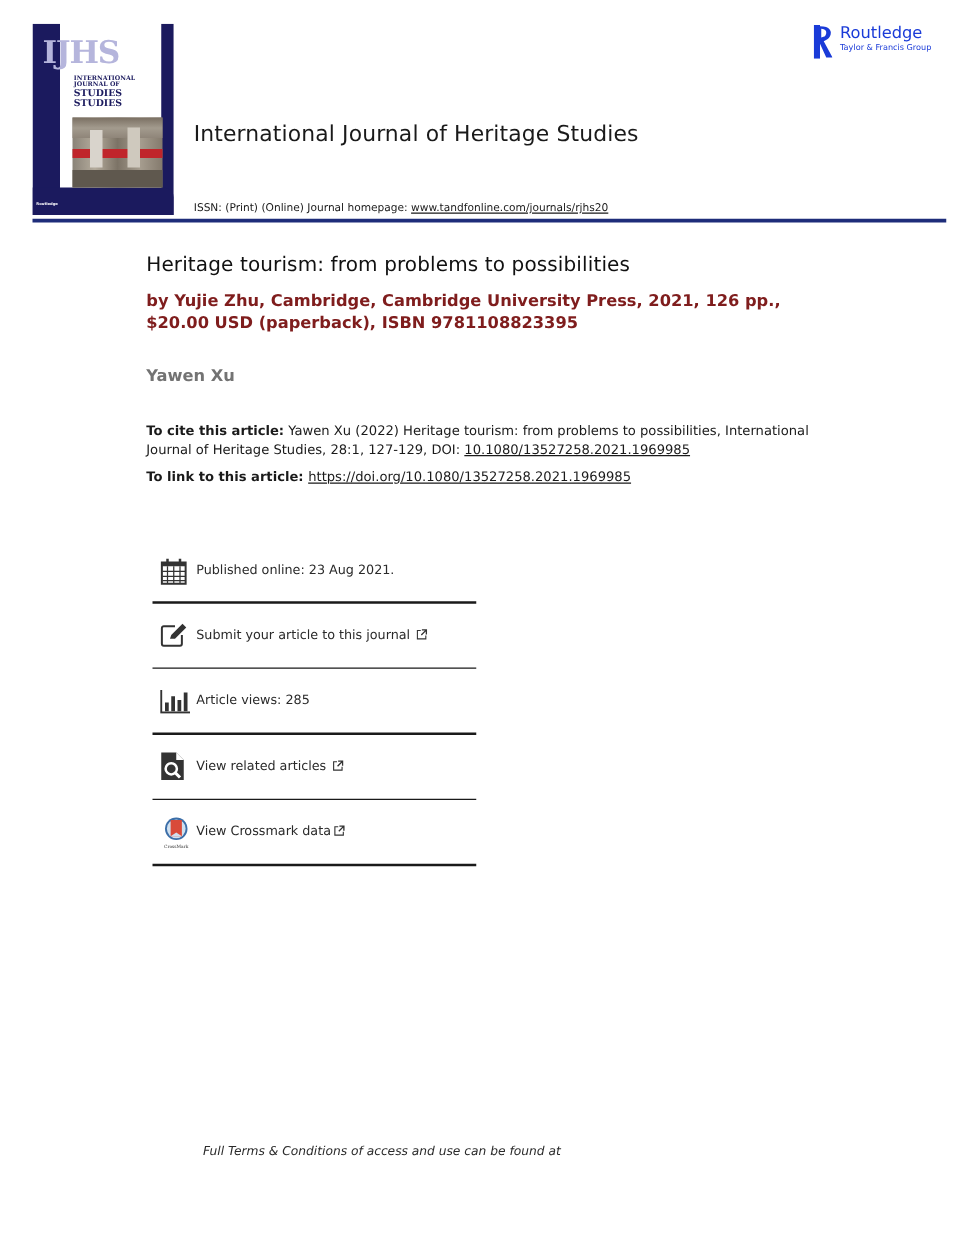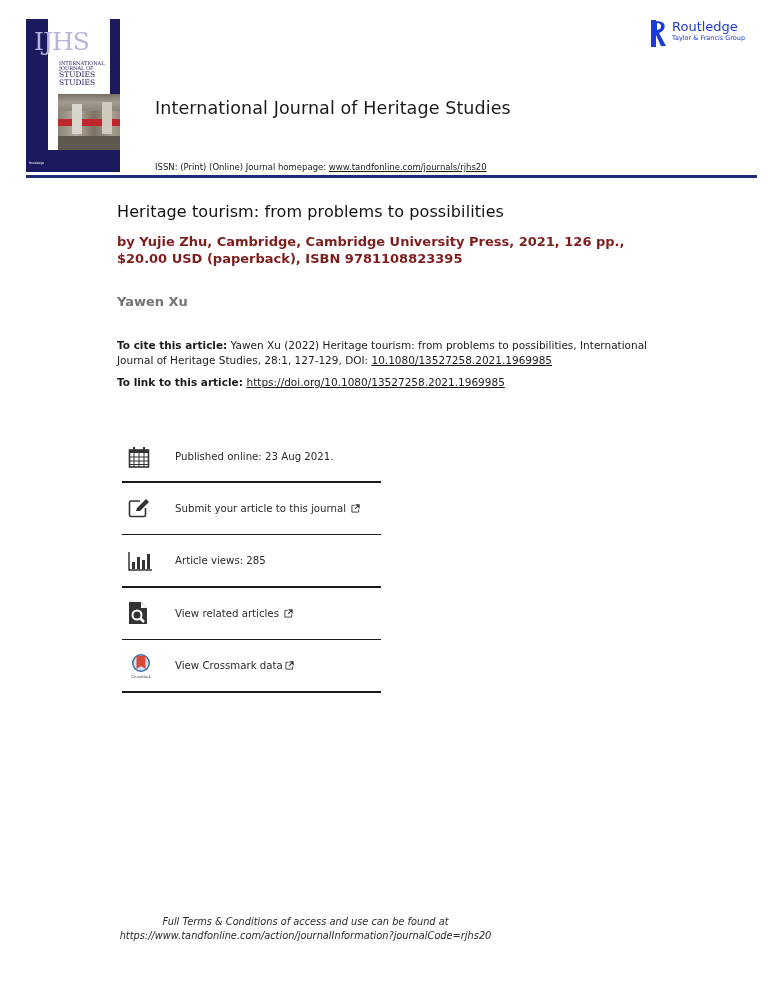--- a/index.html
+++ b/index.html
@@ -1,20 +1,20 @@
 <!DOCTYPE html>
 <html><head>
   <meta charset="utf-8">
   <style>
     * { box-sizing: border-box; margin: 0; padding: 0; }
     html, body { width: 768px; height: 994px; background: #ffffff; overflow: hidden; }
     body { position: relative; font-family: "DejaVu Sans", "Liberation Sans", sans-serif; color: #1a1a1a; }
 
     
-    .cover { position: absolute; left: 26px; top: 19px; width: 94px; height: 153px; background: #ffffff; overflow: hidden; }
+    .cover { position: absolute; left: 26px; top: 19px; width: 113px; height: 153px; background: #ffffff; overflow: hidden; font-weight: bold; }
     .cover-spine { position: absolute; left: 0; top: 0; width: 22px; height: 153px; background: #1b1a5e; }
     .cover-right { position: absolute; right: 0; top: 0; width: 10px; height: 153px; background: #1b1a5e; border-bottom-left-radius: 10px; }
     .cover-bottom { position: absolute; left: 0; bottom: 0; width: 113px; height: 22px; background: #1b1a5e; border-top-right-radius: 8px;}
     .cover-ijhs { position: absolute; left: 8px; top: 8px; font-family: "DejaVu Serif", serif; font-size: 25px; color: #b5b5dc; letter-spacing: -1px; }
     .cover-title { position: absolute; left: 33px; top: 42px; font-family: "DejaVu Serif", serif; color: #1b1a5e; line-height: 1; }
     .cover-title .small { font-size: 5px; display: block; }
     .cover-title .big { font-size: 7.5px; display: block; }
     .cover-image { position: absolute; left: 32px; top: 75px; width: 72px; height: 56px;
       background:
         linear-gradient(180deg, #7a6f62 0%, #a39b8e 15%, #8e8478 30%, transparent 30%),
@@ -50,21 +50,21 @@
     .cite b { font-weight: bold; margin-top: 15px; }
     .cite a, .link a { color: #1a1a1a; text-decoration: underline; }
     .link { position: absolute; left: 117px; top: 376px; font-size: 10.5px; color: #1a1a1a; }
     .link b { font-weight: bold; }
 
     
     .info-list { position: absolute; left: 122px; top: 432px; width: 259px; }
     .info-item { position: relative; height: 51px; display: flex; align-items: center; }
     .info-item.first { height: 49px; }
     .info-item .icon { width: 28px; height: 24px; display: flex; align-items: center; justify-content: flex-start; margin-left: 6px; }
-    .info-item .label { margin-left: 19px; font-size: 10.2px; color: #2a2a2a; }
+    .info-item .label { margin-left: 1px; font-size: 10.2px; color: #2a2a2a; }
     .info-sep { height: 1.5px; background: #1a1a1a; width: 259px; }
     .ext-icon { display: inline-block; width: 9px; height: 9px; margin-left: 5px; vertical-align: -1px; }
 
     
     .footer { position: absolute; left: 0; top: 915px; width: 611px; text-align: center; font-size: 9.8px; line-height: 14px; color: #2a2a2a; font-style: italic; }
   </style>
 </head>
 <body>
 
 <div class="cover">
@@ -191,14 +191,13 @@
     <span class="label"><span>View Crossmark data</span><svg class="ext-icon" style="margin-left:2px" viewBox="0 0 10 10">
           <path d="M4 1.5 H1 V9 H8.5 V6" fill="none" stroke="#333" stroke-width="1"></path>
           <path d="M5 1 H9 V5 M9 1 L4.5 5.5" fill="none" stroke="#333" stroke-width="1.2"></path>
         </svg></span>
   </div>
   <div class="info-sep"></div>
 </div>
 
 <div class="footer">
   <div>Full Terms &amp; Conditions of access and use can be found at</div>
-  <div>https://www.tandfonline.com/action/journalInformation?journalCode=rjhs20</div>
 </div>
 
 </body></html>

